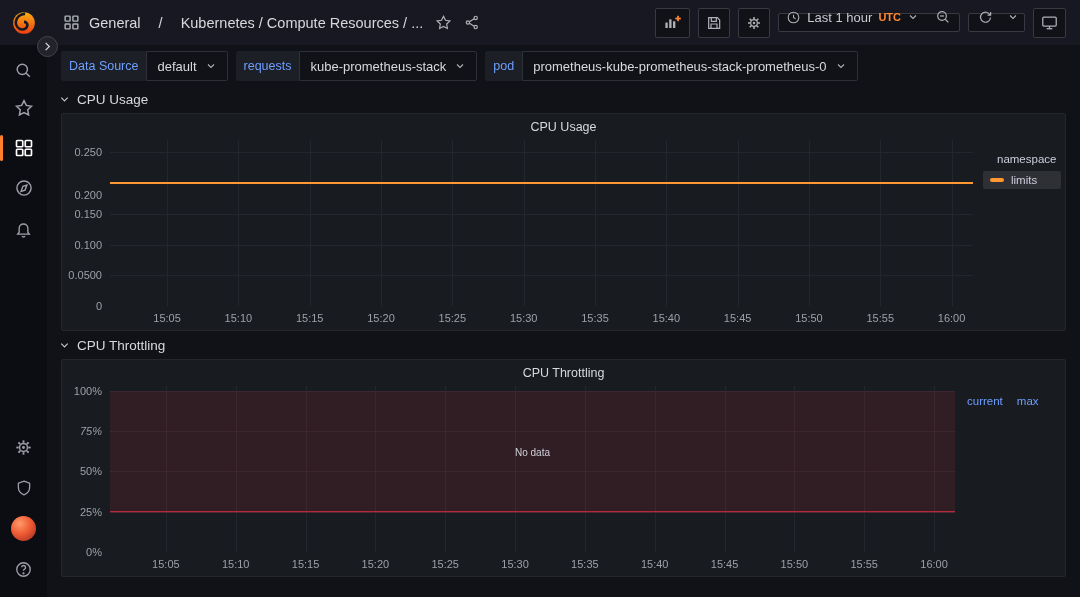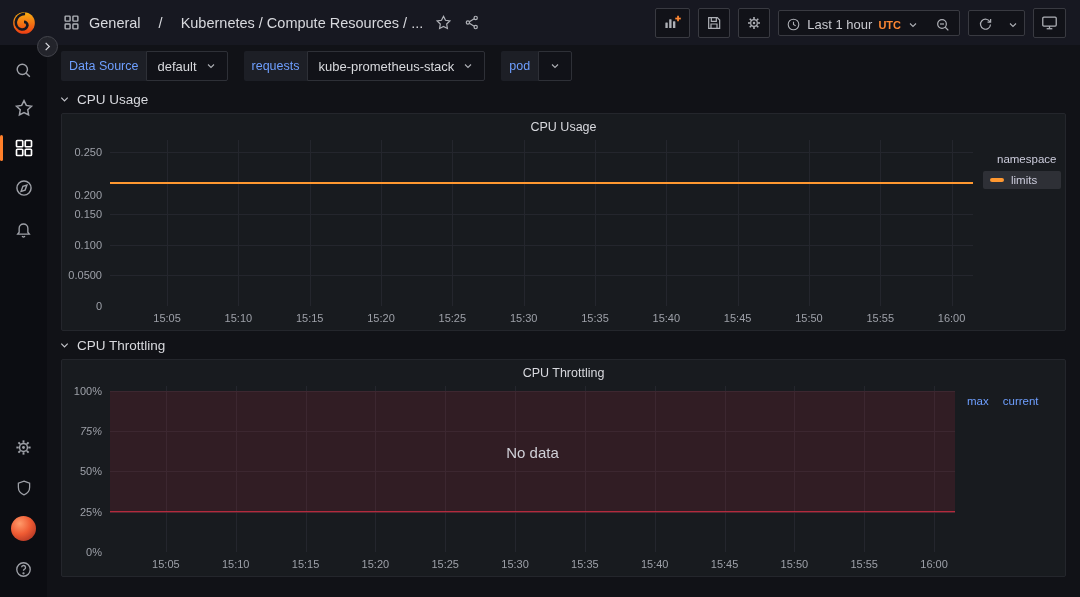--- a/index.html
+++ b/index.html
@@ -25,30 +25,30 @@
     display:flex; align-items:center; padding:0 14px 0 16px; z-index:4; }
   .crumb { display:flex; align-items:center; gap:18px; color:#d8d9de; font-size:14.5px; }
   .crumb a { color:#d8d9de; text-decoration:none; white-space:nowrap; }
   .crumb .sep { color:#d8d9de; }
   .hicon { display:flex; color:#b0b2b8; background:none; border:none; cursor:pointer; padding:0; }
   .crumb-actions { display:flex; align-items:center; gap:12px; margin-left:12px; }
   .toolbar { margin-left:auto; display:flex; align-items:center; gap:8px; }
   .tbtn { height:30px; min-width:32px; display:flex; align-items:center; justify-content:center; gap:6px;
     background:#111218; border:1px solid #393a41; border-radius:2px; color:#aeb0b6; cursor:pointer;
     font-family:inherit; padding:0 7px; }
-  .tgroup { display:flex; align-items:flex-start; height:26px; background:#111218;
+  .tgroup { display:flex; align-items:flex-end; height:19px; background:#111218;
     border:1px solid #393a41; border-radius:2px; }
   .tgroup .tbtn { border:none; background:transparent; height:28px; }
   .tdiv { width:1px; background:#393a41; }
   .trange { font-size:13px; color:#c9cad0; white-space:nowrap; }
   .utc { font-size:11px; font-weight:bold; color:#ff8833; }
 
   
   .main { position:absolute; left:47px; top:45px; right:0; bottom:0; }
-  .submenu { display:flex; align-items:center; gap:16px; padding:6px 14px 4px 14px; }
+  .submenu { display:flex; align-items:center; gap:8px; padding:6px 14px 4px 14px; }
   .vpair { display:flex; align-items:stretch; height:30px; }
   .vlabel { display:flex; align-items:center; padding:0 8px; background:#1d1f26; color:#6e9fff;
     font-size:12.5px; font-weight:500; border-radius:2px 0 0 2px; white-space:nowrap; }
   .vvalue { display:flex; align-items:center; gap:8px; padding:0 10px; background:#111218;
     border:1px solid #2e3037; border-radius:0 2px 2px 0; color:#d8d9dd; font-size:13px;
     cursor:pointer; white-space:nowrap; }
   .vvalue svg { color:#aeb0b6; }
 
   
   .rowhdr { display:flex; align-items:center; gap:7px; padding:7px 14px 6px 12px;
@@ -66,21 +66,21 @@
   .x-col { grid-row:2; grid-column:2; position:relative; }
   .legend-col { grid-row:1 / 3; grid-column:3; }
 
   .ylab { position:absolute; right:8px; transform:translateY(-50%); font-size:11px; color:#9da0a8; }
   .xlab { position:absolute; top:6px; transform:translateX(-50%); font-size:11px; color:#9da0a8; white-space:nowrap; }
   .gl-h { position:absolute; left:0; right:0; height:1px; background:#24262d; }
   .gl-v { position:absolute; top:0; bottom:0; width:1px; background:#24262d; }
   .hline { position:absolute; left:0; right:0; height:2px; transform:translateY(-50%); }
   .band { position:absolute; left:0; right:0; }
   .nodata { position:absolute; left:50%; top:40%; transform:translate(-50%,-50%);
-    font-size:15px; color:#d0d1d8; }
+    font-size:10px; color:#d0d1d8; }
 
   .legend-col.list { display:flex; flex-direction:column; gap:3px; padding:10px 0 0 10px; }
   .litem { display:flex; align-items:center; gap:7px; font-size:11.5px; color:#ccccdc;
     padding:3px 7px; border-radius:2px; cursor:pointer; }
   .litem.hl { background:rgba(204,204,220,0.12); }
   .swatch { width:14px; height:4px; border-radius:2px; }
   .legend-col.inline { display:flex; gap:14px; padding:9px 0 0 12px; }
   .llink { font-size:11.5px; font-weight:500; cursor:pointer; }
 
   svg { display:block; }
@@ -309,20 +309,21 @@
         <span class="vvalue">
           <span>kube-prometheus-stack</span>
           <svg width="12" height="12" viewBox="0 0 24 24" fill="none" stroke="currentColor" stroke-width="2.2">
               <path d="M6 9l6 6 6-6"></path>
             </svg>
         </span>
       </div>
       <div class="vpair">
         <span class="vlabel">pod</span>
         <span class="vvalue">
+          <span>prometheus-kube-prometheus-stack-prometheus-0</span>
           <svg width="12" height="12" viewBox="0 0 24 24" fill="none" stroke="currentColor" stroke-width="2.2">
               <path d="M6 9l6 6 6-6"></path>
             </svg>
         </span>
       </div>
     </div>
 
     <div class="rowhdr">
       <svg width="11" height="11" viewBox="0 0 24 24" fill="none" stroke="currentColor" stroke-width="2.6">
           <path d="M5 8l7 7 7-7"></path>
@@ -435,20 +436,20 @@
             <div class="xlab" style="left: 39.6694%;">15:25</div>
             <div class="xlab" style="left: 47.9339%;">15:30</div>
             <div class="xlab" style="left: 56.1983%;">15:35</div>
             <div class="xlab" style="left: 64.4628%;">15:40</div>
             <div class="xlab" style="left: 72.7273%;">15:45</div>
             <div class="xlab" style="left: 80.9917%;">15:50</div>
             <div class="xlab" style="left: 89.2562%;">15:55</div>
             <div class="xlab" style="left: 97.5207%;">16:00</div>
           </div>
         <div class="legend-col inline">
+            <div class="llink" style="color: rgb(110, 159, 255);">current</div>
             <div class="llink" style="color: rgb(110, 159, 255);">max</div>
-            <div class="llink" style="color: rgb(110, 159, 255);">current</div>
           </div>
       </div>
     </section>
 
   </main>
 </div>
 
 </body></html>

